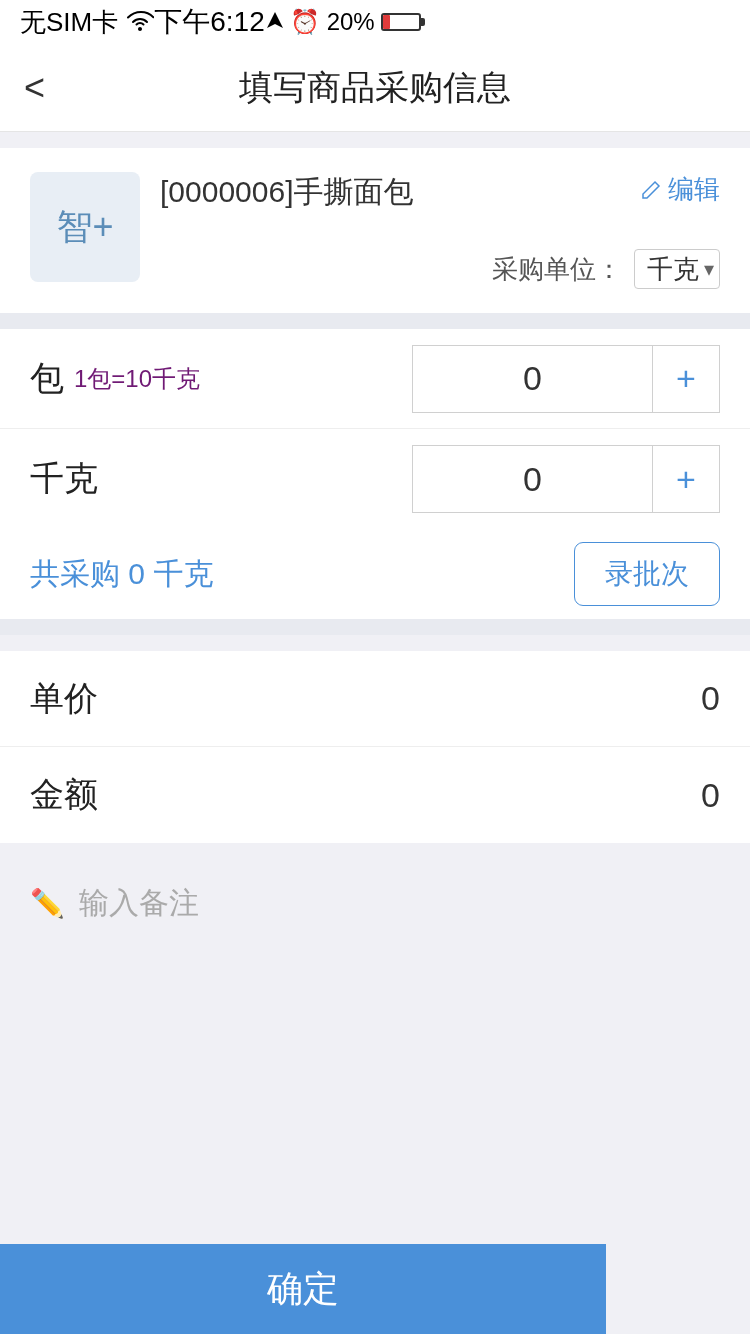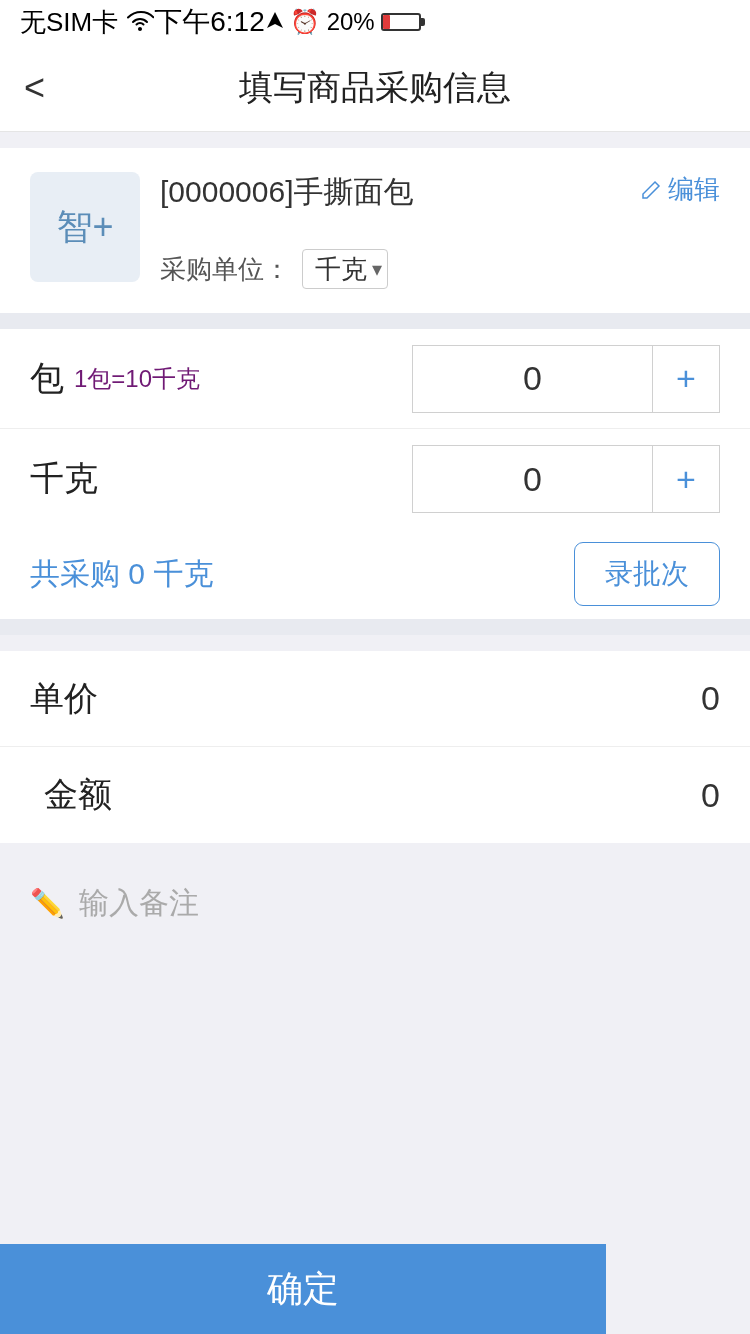--- a/index.html
+++ b/index.html
@@ -89,21 +89,21 @@
     .product-info { flex: 1; }
     .product-name {
       font-size: 30px;
       color: #333;
       font-weight: 500;
       margin-bottom: 18px;
     }
     .product-meta {
       display: flex;
       align-items: center;
-      justify-content: space-between;
+      justify-content: flex-end;
     }
     .purchase-unit {
       display: flex;
       align-items: center;
       gap: 12px;
       font-size: 26px;
       color: #555;
     }
     .unit-select {
       border: 1px solid #ccc;
@@ -229,21 +229,21 @@
     
     .price-section { background: #fff; margin-top: 16px; }
     .price-row {
       display: flex;
       align-items: center;
       justify-content: space-between;
       padding: 16px 30px;
       height: 96px;
       border-bottom: 1px solid #eee;
     }
-    .price-row:last-child { border-bottom: none; margin-left: 14px; }
+    .price-row:last-child { border-bottom: none; }
     .price-label {
       font-size: 34px;
       color: #222;
     }
     .price-value {
       font-size: 34px;
       color: #333;
     }
 
     

